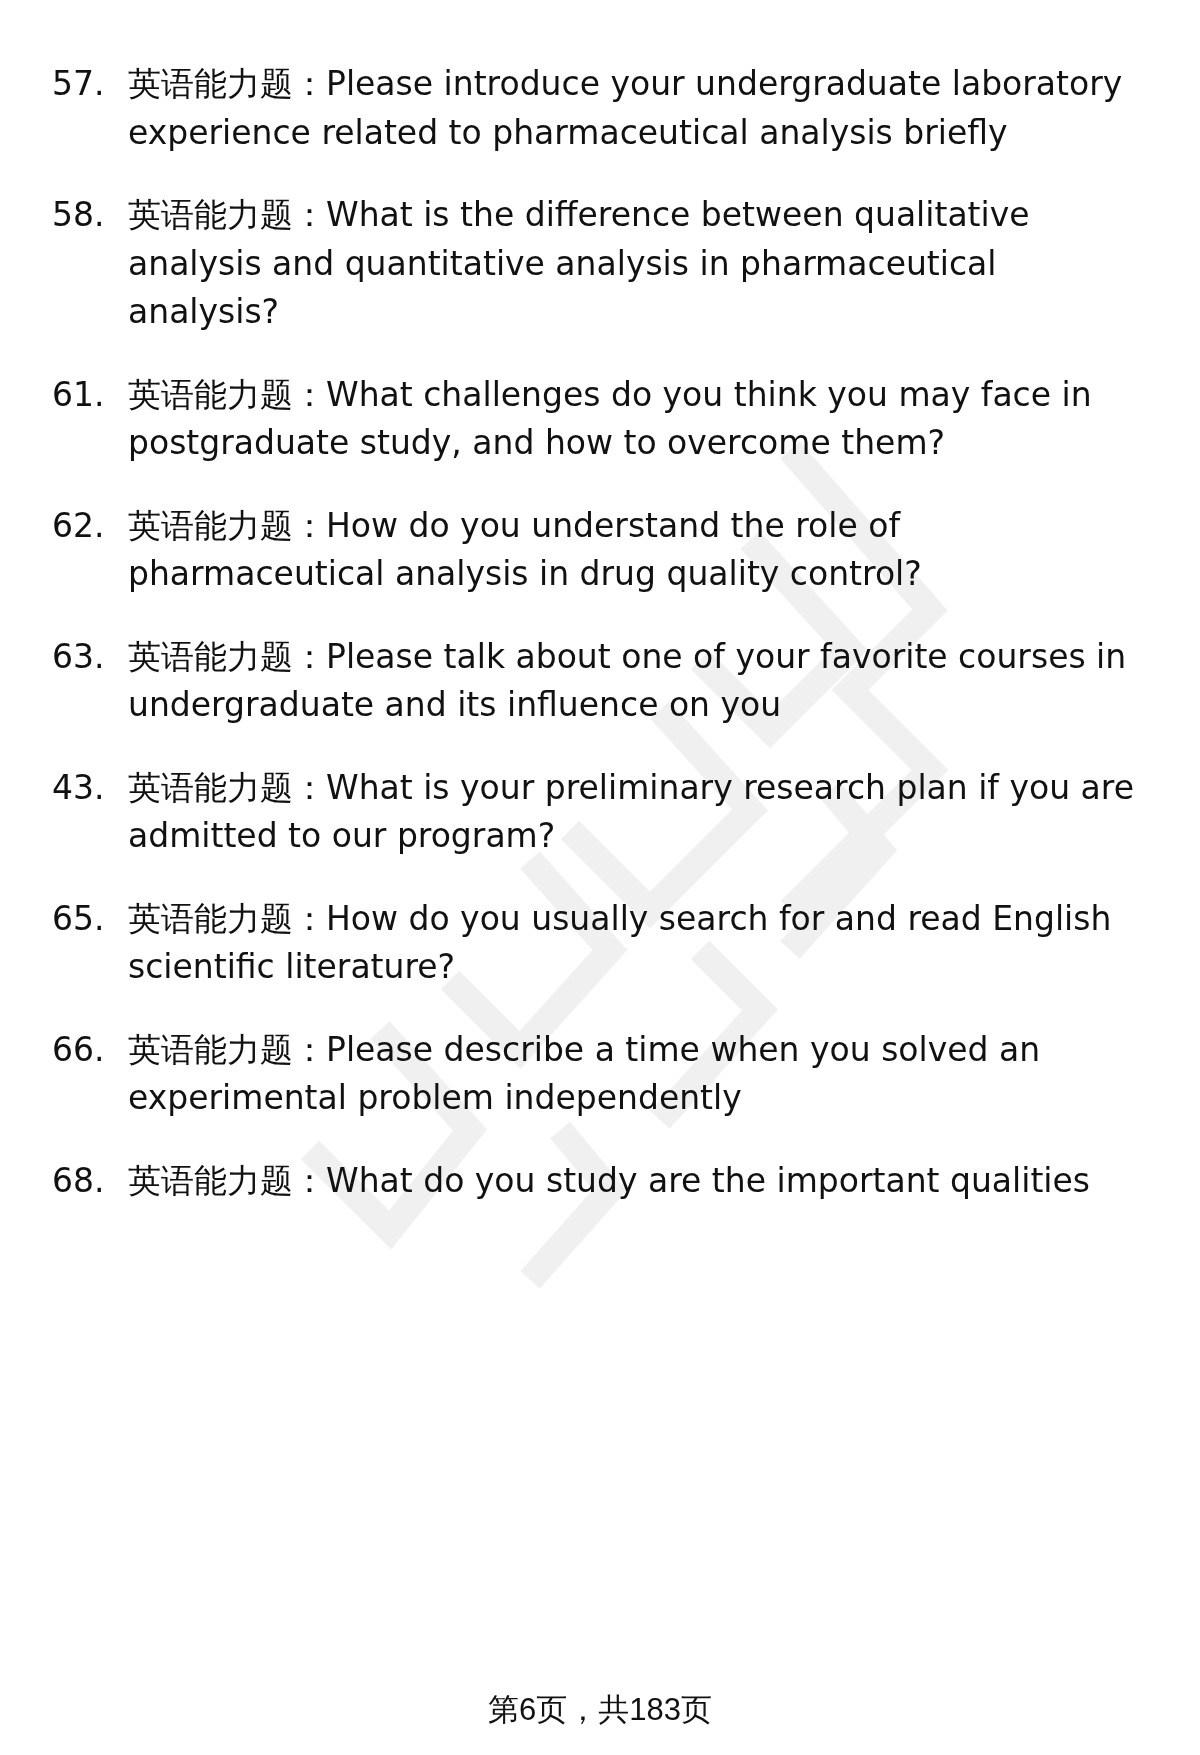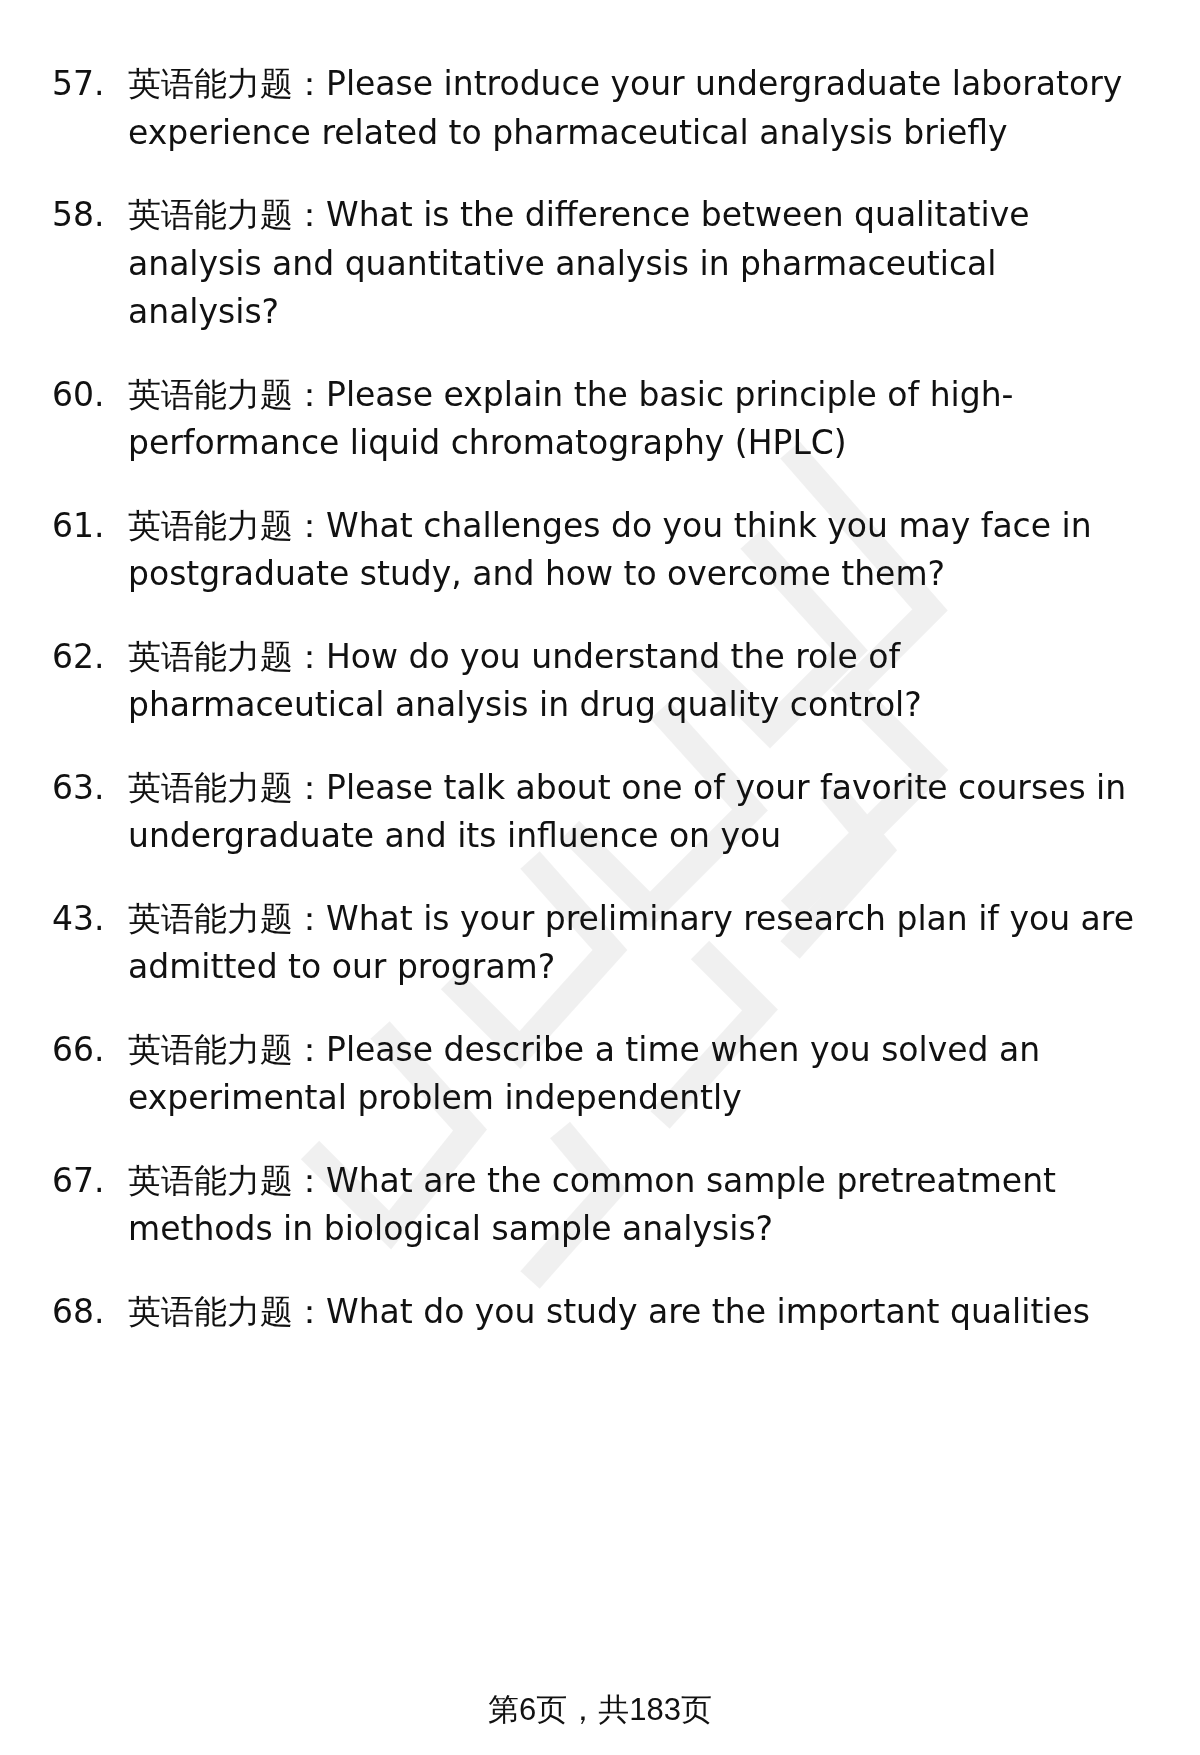--- a/index.html
+++ b/index.html
@@ -96,46 +96,42 @@
   <ul class="question-list">
     <li class="question">
       <span class="q-num">57.</span>
       <span class="q-body"><span class="q-tag">英语能力题：</span><span>Please introduce your undergraduate laboratory experience related to pharmaceutical analysis briefly</span></span>
     </li>
     <li class="question">
       <span class="q-num">58.</span>
       <span class="q-body"><span class="q-tag">英语能力题：</span><span>What is the difference between qualitative analysis and quantitative analysis in pharmaceutical analysis?</span></span>
     </li>
     <li class="question">
-      <span class="q-num">60.</span>
-      <span class="q-body"><span class="q-tag">英语能力题：</span><span>Please explain the basic principle of high-performance liquid chromatography (HPLC)</span></span>
-    </li>
-    <li class="question">
       <span class="q-num">61.</span>
       <span class="q-body"><span class="q-tag">英语能力题：</span><span>What challenges do you think you may face in postgraduate study, and how to overcome them?</span></span>
     </li>
     <li class="question">
       <span class="q-num">62.</span>
       <span class="q-body"><span class="q-tag">英语能力题：</span><span>How do you understand the role of pharmaceutical analysis in drug quality control?</span></span>
     </li>
     <li class="question">
       <span class="q-num">63.</span>
       <span class="q-body"><span class="q-tag">英语能力题：</span><span>Please talk about one of your favorite courses in undergraduate and its influence on you</span></span>
     </li>
     <li class="question">
       <span class="q-num">43.</span>
       <span class="q-body"><span class="q-tag">英语能力题：</span><span>What is your preliminary research plan if you are admitted to our program?</span></span>
     </li>
     <li class="question">
+      <span class="q-num">65.</span>
+      <span class="q-body"><span class="q-tag">英语能力题：</span><span>How do you usually search for and read English scientific literature?</span></span>
+    </li>
+    <li class="question">
       <span class="q-num">66.</span>
       <span class="q-body"><span class="q-tag">英语能力题：</span><span>Please describe a time when you solved an experimental problem independently</span></span>
-    </li>
-    <li class="question">
-      <span class="q-num">67.</span>
-      <span class="q-body"><span class="q-tag">英语能力题：</span><span>What are the common sample pretreatment methods in biological sample analysis?</span></span>
     </li>
     <li class="question">
       <span class="q-num">68.</span>
       <span class="q-body"><span class="q-tag">英语能力题：</span><span>What do you study are the important qualities</span></span>
     </li>
   </ul>
 
   <div class="footer">第6页，共183页</div>
 </div>
 

